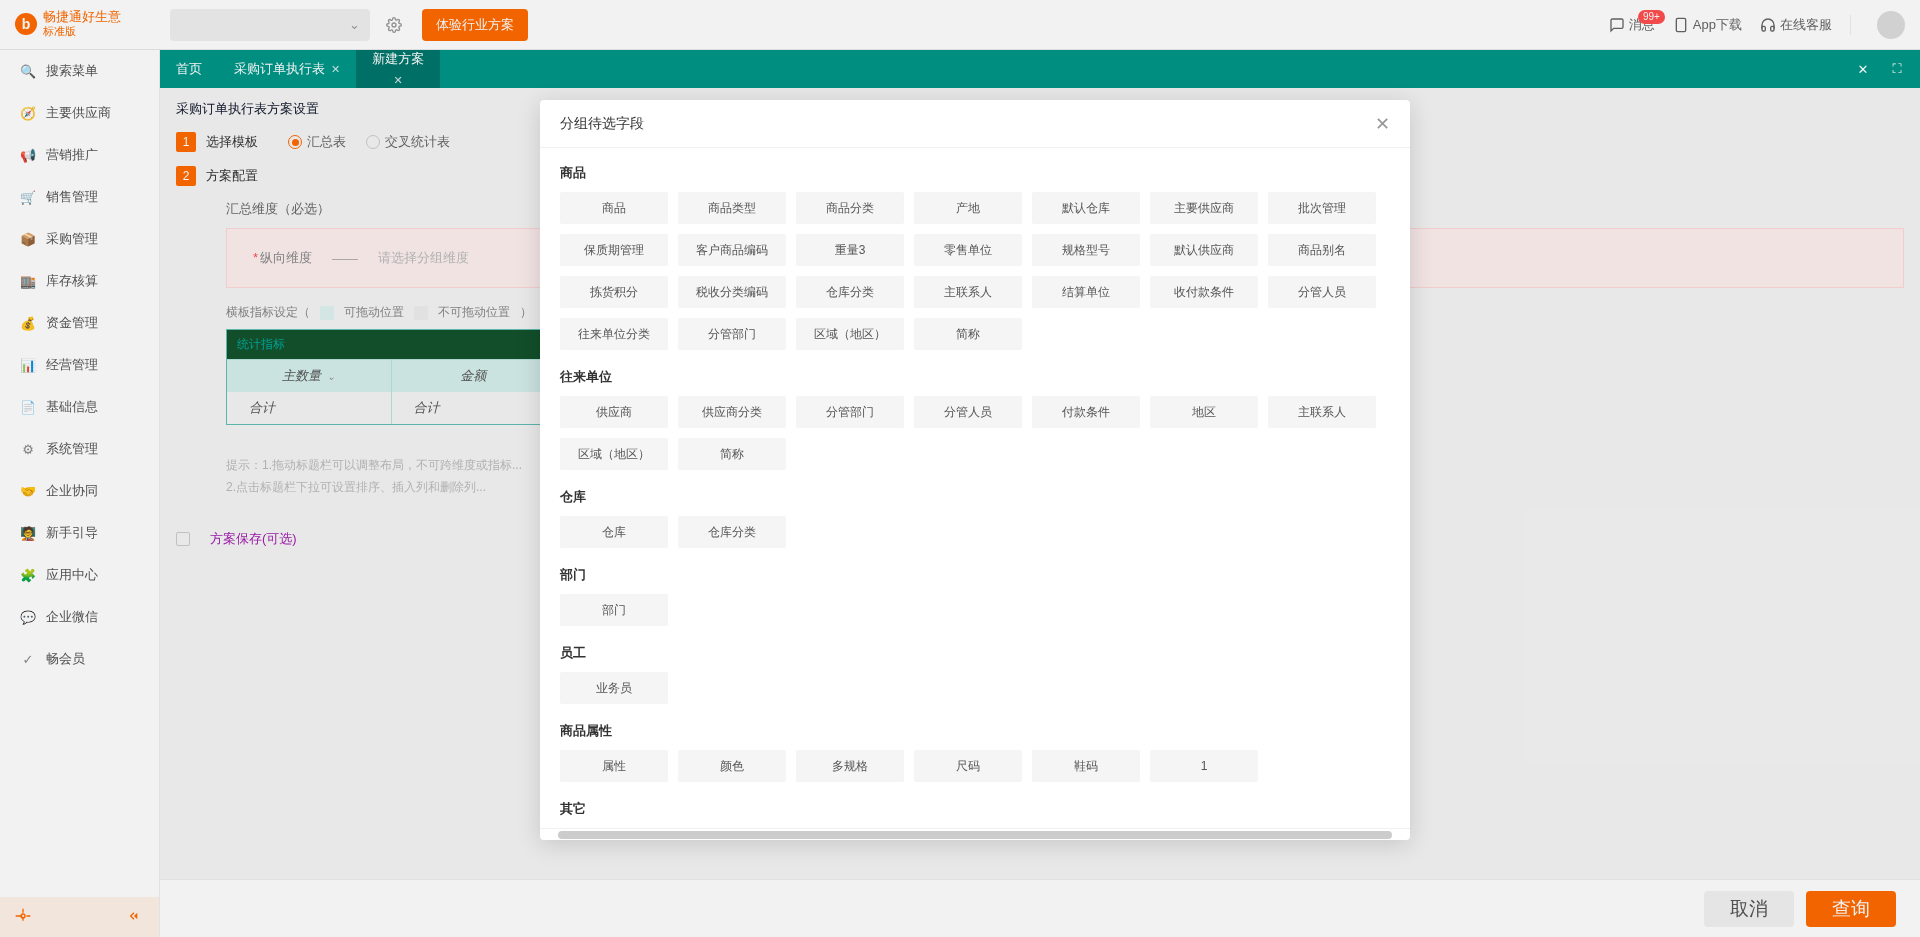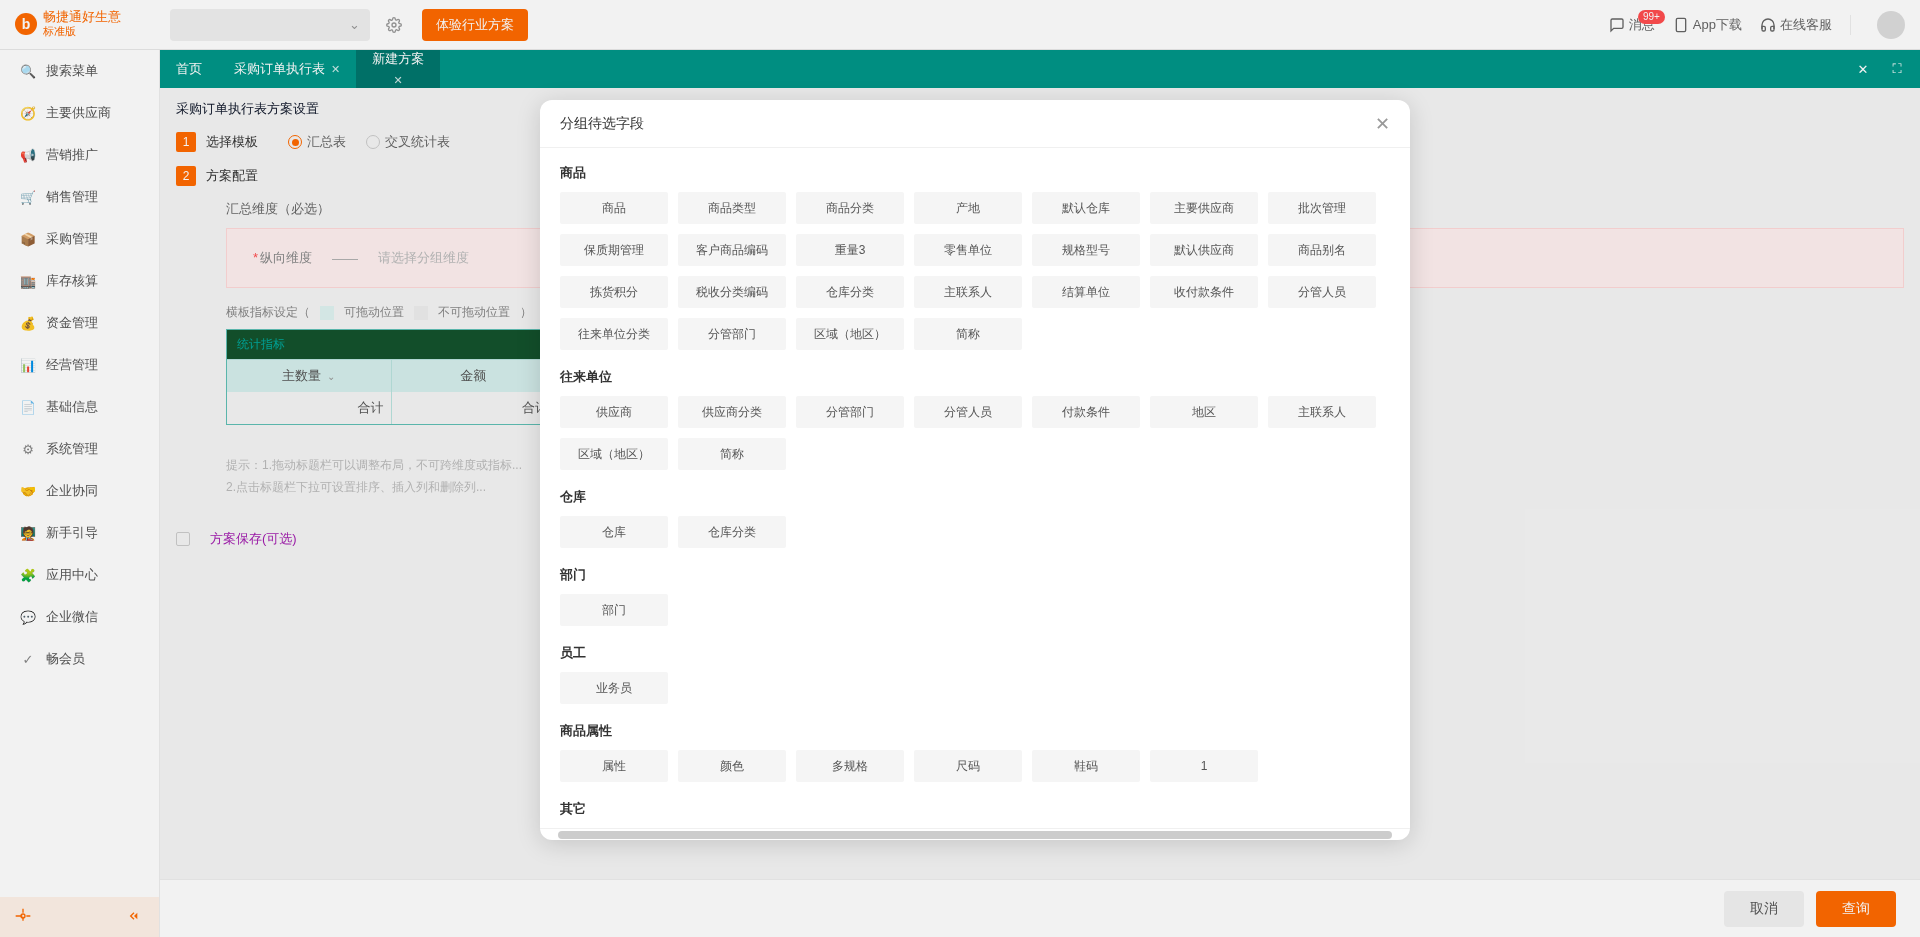--- a/index.html
+++ b/index.html
@@ -55,39 +55,39 @@
 .dim-value { color: #bbb; }
 
 .indicator-row { margin-left: 50px; font-size: 12px; color: #888; display: flex; align-items: center; gap: 10px; margin-bottom: 8px; }
 .legend-sw { width: 14px; height: 14px; display: inline-block; }
 .legend-sw.drag { background: #dff3f1; }
 .legend-sw.nodrag { background: #eee; }
 
 .indicator-table { margin-left: 50px; border: 1px solid #5fbfb5; width: 330px; }
 .indicator-table .thead { background: #14532d; color: #00a99d; font-size: 12px; padding: 6px 10px; border-bottom: 1px solid #b9e3de; }
 .indicator-table .row { display: flex; }
-.indicator-table .cell { flex: 1; padding: 7px 7px; text-align: right; border-right: 1px solid #b9e3de; font-size: 13px; color: #555; }
+.indicator-table .cell { flex: 1; padding: 7px 22px; text-align: left; border-right: 1px solid #b9e3de; font-size: 13px; color: #555; font-style: italic; }
 .indicator-table .cell:last-child { border-right: none; }
 .indicator-table .row.header .cell { background: #d5efec; display: flex; align-items: center; justify-content: center; gap: 6px; }
 .chev { color: #999; font-size: 10px; }
 
 .hints { margin-left: 50px; margin-top: 30px; font-size: 12px; color: #bbb; line-height: 1.8; }
 
 .save-row { margin-top: 32px; display: flex; align-items: center; gap: 20px; color: #a21caf; }
 .checkbox { width: 14px; height: 14px; border: 1px solid #ccc; border-radius: 2px; }
 
 
 .bottom-bar { position: absolute; left: 160px; right: 0; bottom: 0; height: 58px; background: #fff; border-top: 1px solid #eee; display: flex; align-items: center; justify-content: flex-end; padding: 0 24px; gap: 12px; }
-.btn { height: 36px; padding: 0 26px; border-radius: 4px; font-size: 14px; cursor: pointer; border: none; text-align: right; }
+.btn { height: 36px; padding: 0 26px; border-radius: 4px; font-size: 19px; cursor: pointer; border: none; text-align: right; }
 .btn-cancel { background: #f2f2f2; color: #555; }
 .btn-primary { background: #ff6a00; color: #fff; }
 
 
 .overlay { position: absolute; inset: 0; background: rgba(0,0,0,.05); }
-.modal { position: absolute; left: 540px; top: 100px; width: 870px; height: 740px; background: #fff; border-radius: 12px; box-shadow: 0 4px 24px rgba(0,0,0,.15); display: flex; flex-direction: column; }
+.modal { position: absolute; left: 540px; top: 100px; width: 870px; height: 740px; background: #fff; border-radius: 4px; box-shadow: 0 4px 24px rgba(0,0,0,.15); display: flex; flex-direction: column; }
 .modal-header { height: 48px; display: flex; align-items: center; justify-content: space-between; padding: 0 20px; border-bottom: 1px solid #f0f0f0; }
 .modal-title { font-size: 14px; color: #333; }
 .modal-close { font-size: 18px; color: #999; cursor: pointer; background: none; border: none; }
 .modal-body { flex: 1; overflow-y: auto; padding: 16px 20px 4px; position: relative; }
 .modal-scrollbar-h { height: 12px; border-top: 1px solid #f0f0f0; position: relative; }
 .modal-scrollbar-h::after { content:''; position:absolute; left: 18px; right: 18px; top: 2px; height: 8px; background: #ccc; border-radius: 4px; }
 
 .group-section { margin-bottom: 18px; }
 .group-title { font-size: 13px; font-weight: 600; color: #333; margin-bottom: 10px; }
 .chip-row { display: flex; flex-wrap: wrap; gap: 10px; }

